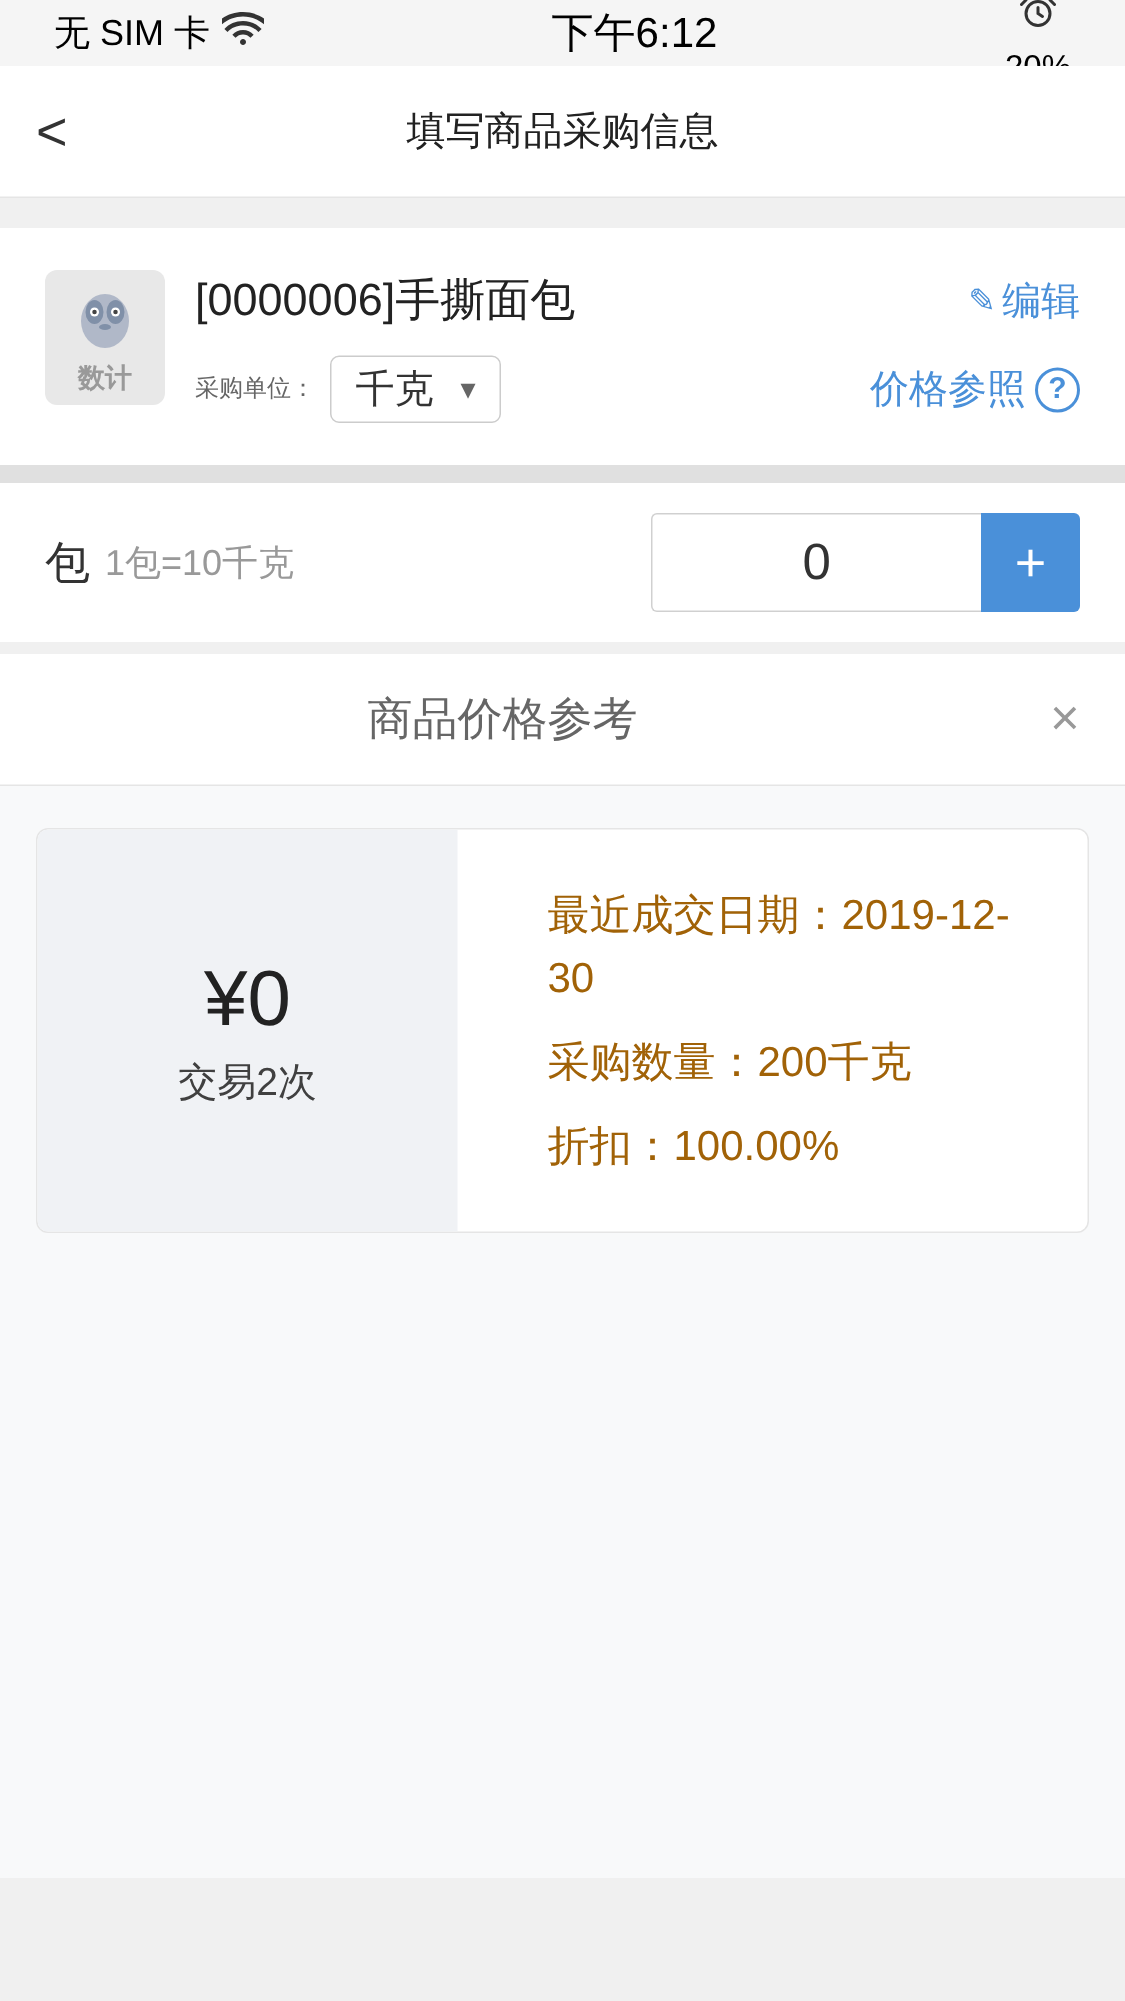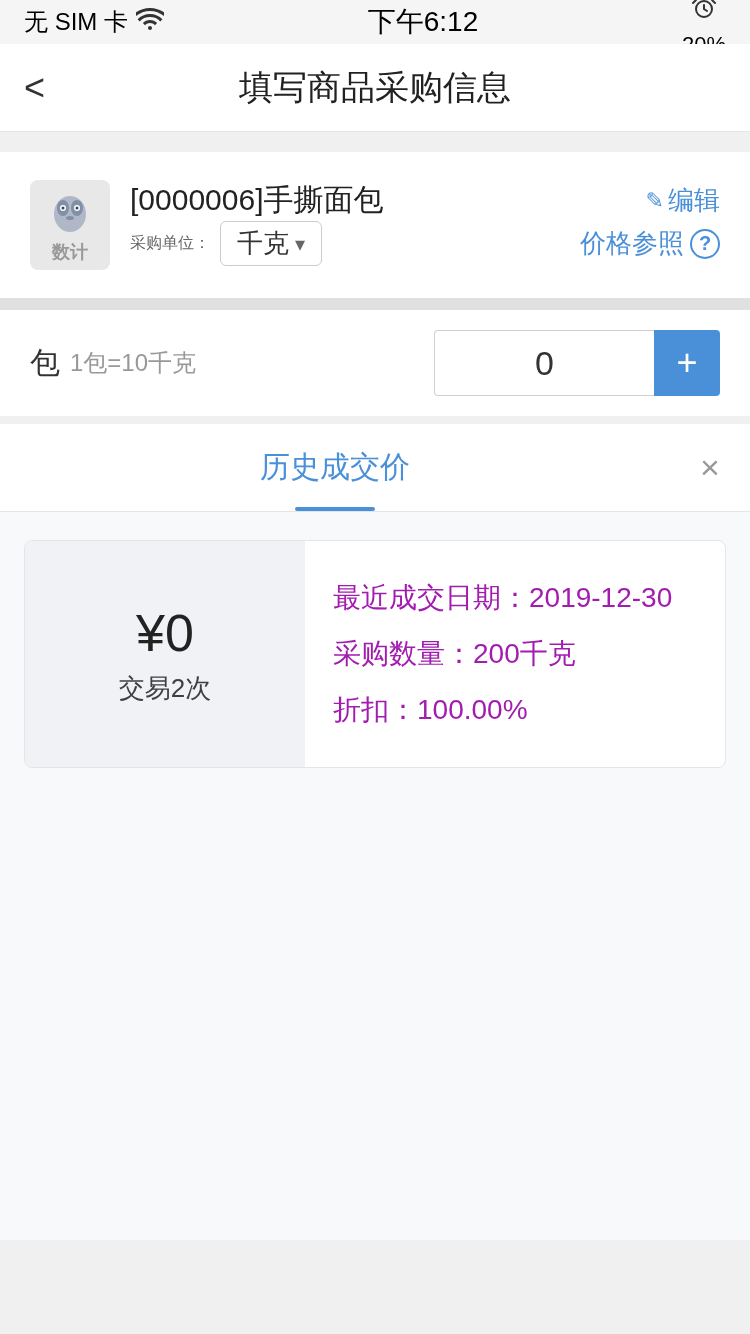--- a/index.html
+++ b/index.html
@@ -13,21 +13,21 @@
     }
 
     
     .status-bar {
       width: 750px;
       height: 44px;
       background: #f5f5f5;
       display: flex;
       align-items: center;
       justify-content: space-between;
-      padding: 0 24px;
+      padding: 0 36px;
       font-size: 26px;
     }
     .status-left { display: flex; align-items: center; gap: 8px; font-size: 24px; }
     .status-center { font-size: 28px; font-weight: 500; }
     .status-right { display: flex; align-items: center; gap: 6px; font-size: 22px; flex-direction: column; }
     .battery-box {
       display: inline-flex;
       align-items: center;
       border: 2px solid #333;
       border-radius: 3px;
@@ -66,21 +66,21 @@
       border-bottom: 1px solid #e5e5e5;
     }
     .header-back {
       position: absolute;
       left: 24px;
       font-size: 36px;
       color: #333;
       cursor: pointer;
     }
     .header-title {
-      font-size: 34px;
+      font-size: 26px;
       font-weight: 500;
       color: #222;
     }
 
     
     .product-card {
       background: #fff;
       padding: 28px 30px;
       margin-top: 20px;
     }
@@ -113,20 +113,21 @@
       color: #999;
       font-weight: bold;
     }
     .product-info {
       flex: 1;
     }
     .product-name-row {
       display: flex;
       align-items: center;
       justify-content: space-between;
+      margin-bottom: 16px;
     }
     .product-name {
       font-size: 30px;
       color: #222;
       font-weight: 500;
     }
     .edit-link {
       font-size: 26px;
       color: #4a90d9;
       display: flex;
@@ -148,21 +149,21 @@
     }
     .unit-select {
       border: 1px solid #ccc;
       border-radius: 6px;
       padding: 4px 16px;
       font-size: 26px;
       color: #333;
       background: #fff;
       display: flex;
       align-items: center;
-      gap: 6px;
+      gap: 18px;
       cursor: pointer;
       margin-left: 10px;
       justify-content: center;
     }
     .unit-dropdown-arrow {
       font-size: 20px;
       color: #666;
     }
     .price-ref-link {
       font-size: 26px;
@@ -327,22 +328,23 @@
     .history-right {
       flex: 1;
       padding: 36px 28px;
       display: flex;
       flex-direction: column;
       gap: 14px;
       justify-content: center;
     }
     .history-detail-row {
       font-size: 28px;
-      color: #a21caf;
+      color: #a16207;
       line-height: 1.5;
+      margin-left: 32px;
     }
 
     
     .content-area {
       background: #f8f9fa;
       min-height: 700px;
     }
   </style>
 </head>
 <body>
@@ -437,22 +439,21 @@
   </div>
   <div class="quantity-input-group">
     <input type="text" class="quantity-input" readonly="" value="0" style="">
     <button class="quantity-plus">+</button>
   </div>
 </div>
 
 <div class="tabs-section">
   <div class="tabs-header">
     <div class="tab-item">
-      <span class="tab-label active">历史成交价</span>
-      <div class="tab-underline"></div>
+      <span class="tab-label">商品价格参考</span>
     </div>
     <div class="tab-close">×</div>
   </div>
 
   <div class="content-area">
     <div class="history-card">
       <div class="history-left">
         <div class="history-price">
           <span>¥</span><span>0</span>
         </div>

